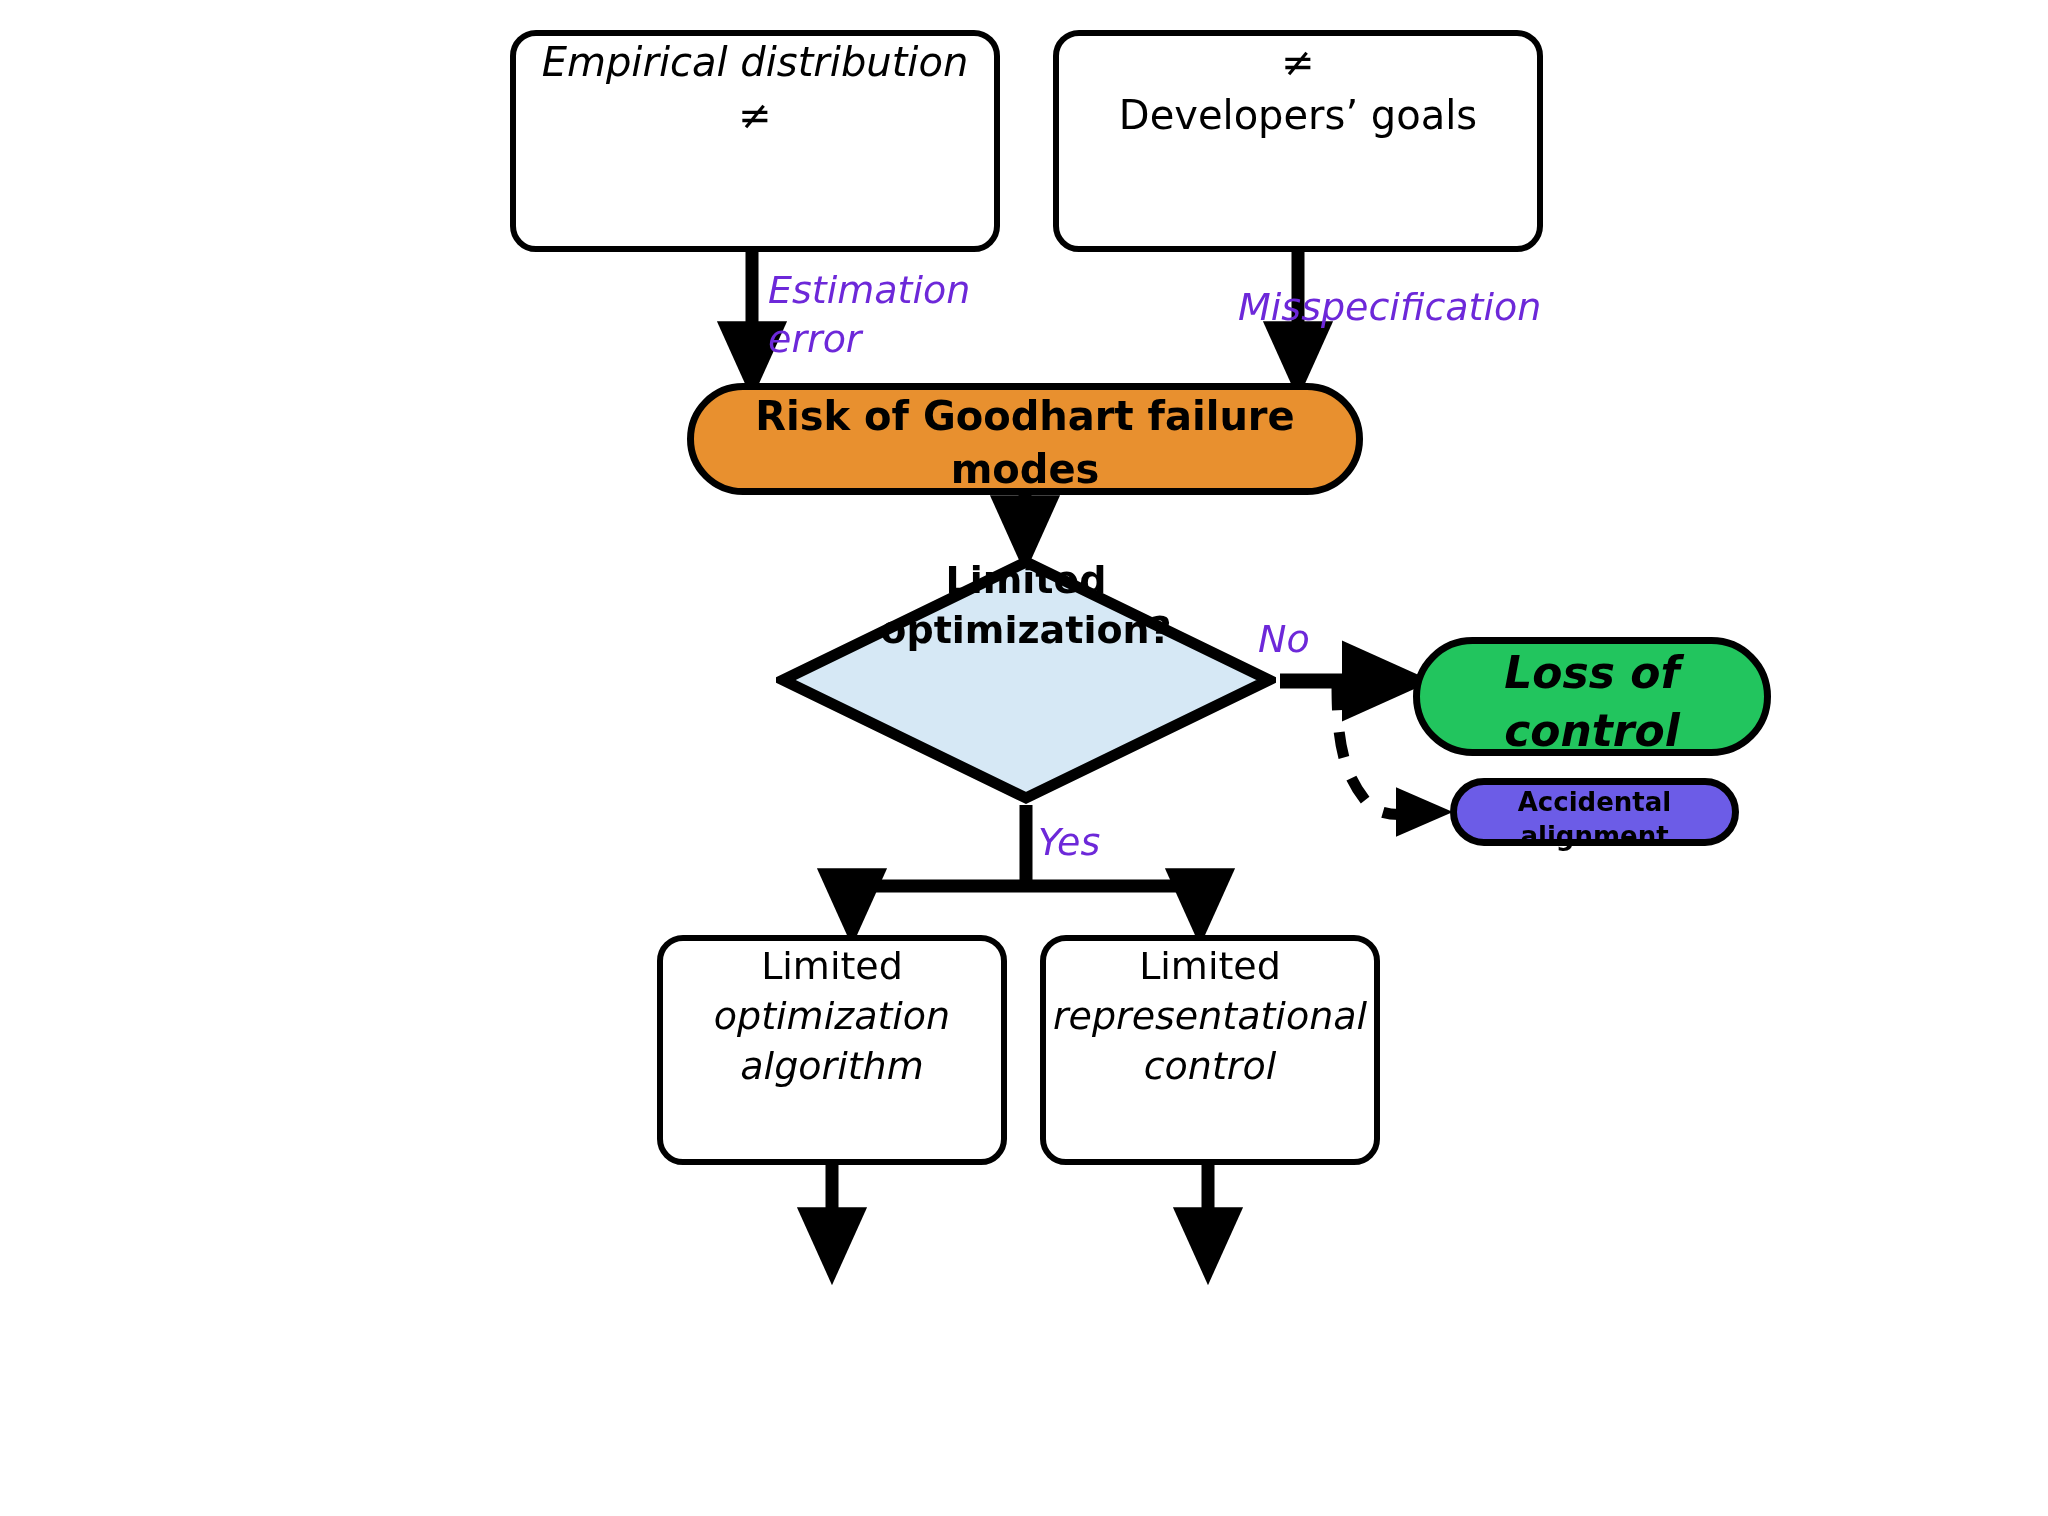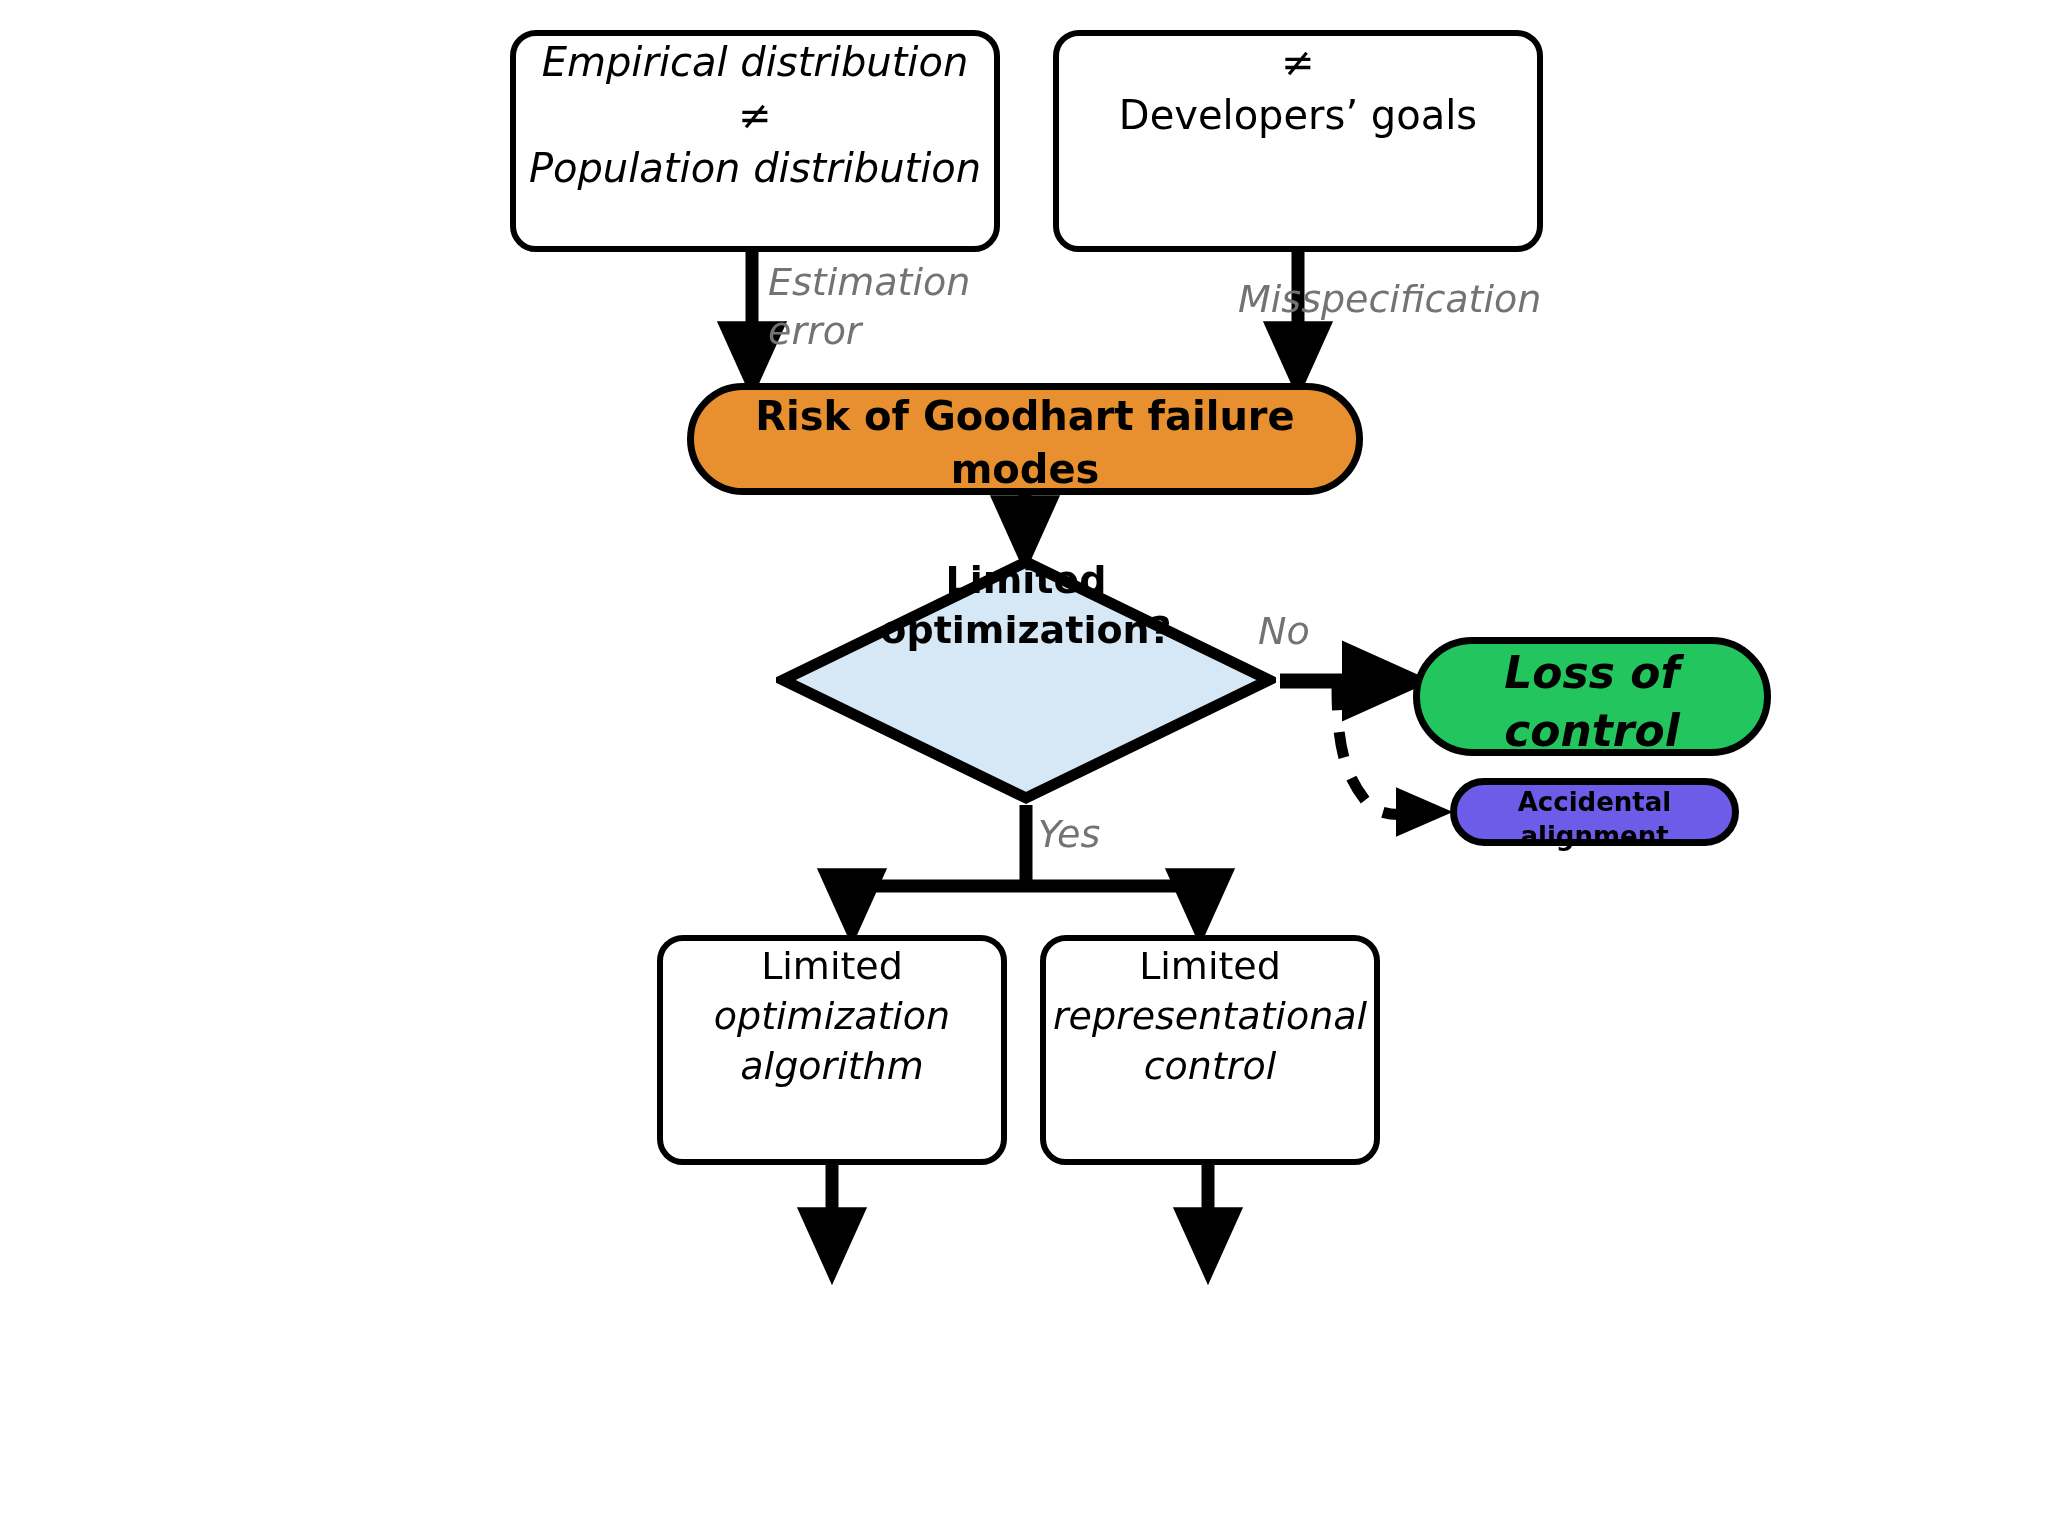--- a/index.html
+++ b/index.html
@@ -107,24 +107,25 @@
   }
   #node-decision .diamond-label {
     position: relative;
     z-index: 2;
   }
 
   
   .edge-label {
     position: absolute;
     font-style: italic;
-    color: #737373;
+    color: #6d28d9;
     font-size: 38px;
     line-height: 1.28;
     white-space: pre-line;
+    margin-top: 8px;
   }
   #label-estimation  { left: 768px;  top: 258px; }
   #label-misspec     { left: 1238px; top: 275px; }
   #label-no          { left: 1258px; top: 607px; font-size: 38px; }
   #label-yes         { left: 1038px; top: 810px; font-size: 38px; }
 </style>
 </head>
 <body>
 
 <div id="canvas">
@@ -154,21 +155,20 @@
     <path d="M 1026 886 L 1200 886 L 1200 915" stroke="#000000" stroke-width="13" fill="none" stroke-linejoin="round" marker-end="url(#arrowBig)"></path>
 
     <path d="M 832 1165 L 832 1254" stroke="#000000" stroke-width="13" fill="none" marker-end="url(#arrowBig)"></path>
 
     <path d="M 1208 1165 L 1208 1254" stroke="#000000" stroke-width="13" fill="none" marker-end="url(#arrowBig)"></path>
   </svg>
 
   <div class="node rect" id="node-empirical">
     <span class="t-it">Empirical distribution</span>
     <span class="t-reg">≠</span>
-    <span class="t-it">Population distribution</span>
   </div>
 
   <div class="node rect" id="node-specified">
     <span class="t-reg">≠</span>
     <span class="t-reg">Developers’ goals</span>
   </div>
 
   <div class="edge-label" id="label-estimation">Estimation
 error</div>
 

